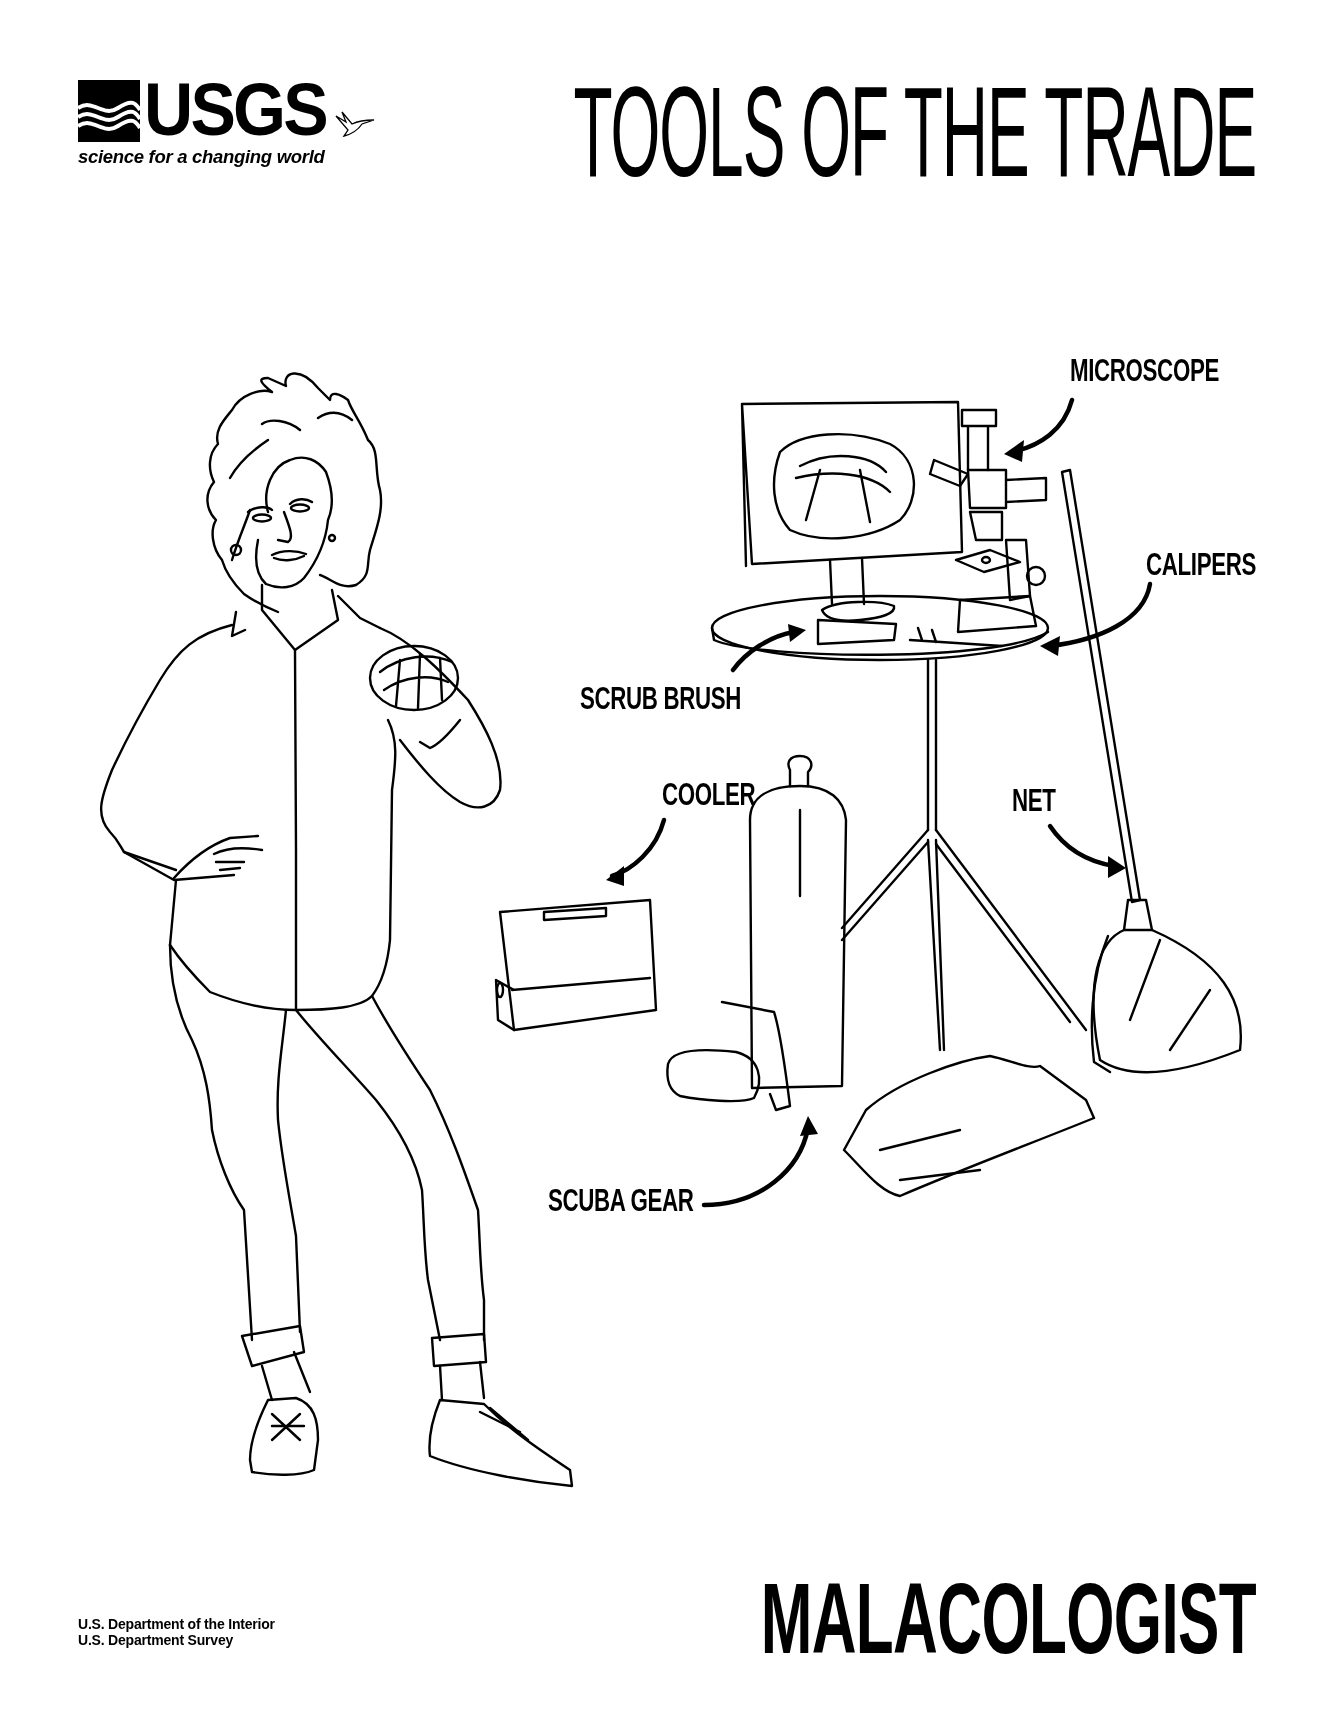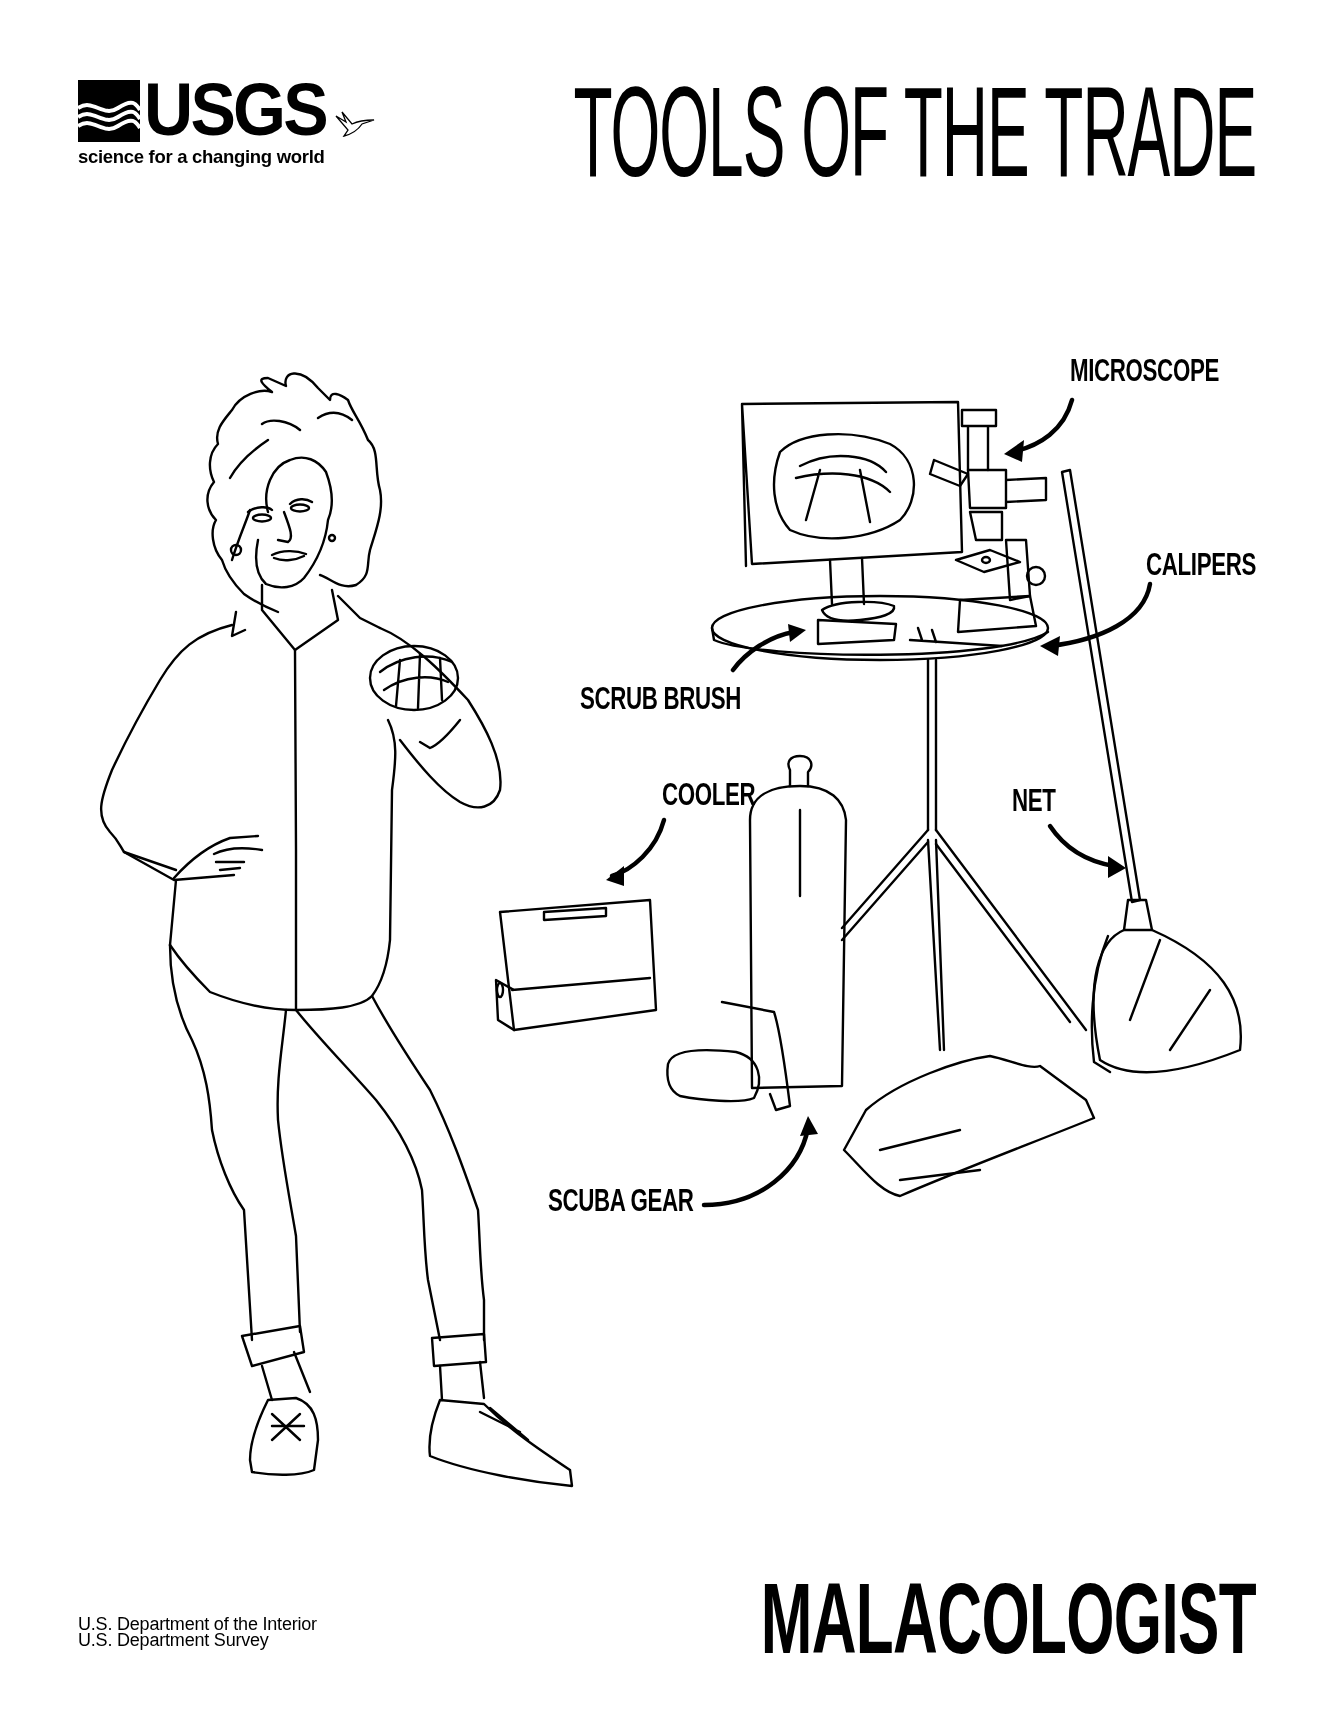--- a/index.html
+++ b/index.html
@@ -1,24 +1,24 @@
 <!DOCTYPE html>
 <html><head>
   <meta charset="utf-8">
   <style>
     html, body { margin: 0; padding: 0; background: #ffffff; }
     body { width: 1336px; height: 1729px; position: relative; overflow: hidden; font-family: "Liberation Sans", sans-serif; color: #000; }
     .logo { position: absolute; left: 78px; top: 78px; width: 300px; height: 96px; }
     .logo-mark { position: absolute; left: 0; top: 2px; width: 62px; height: 62px; background: #000; overflow: hidden; }
     .logo-word { position: absolute; left: 66px; top: -8px; font-family: "Liberation Sans", sans-serif; font-weight: 700; font-size: 74px; letter-spacing: -3px; line-height: 80px; transform: scaleX(0.92); transform-origin: left; }
-    .logo-tag { position: absolute; left: 0; top: 68px; font-weight: 700; font-size: 18.5px; letter-spacing: -0.3px; white-space: nowrap; }
+    .logo-tag { position: absolute; left: 0; top: 68px; font-weight: 700; font-style: italic; font-size: 18.5px; letter-spacing: -0.3px; white-space: nowrap; }
     .bird { position: absolute; left: 256px; top: 30px; width: 42px; height: 34px; }
     .title { position: absolute; right: 80px; top: 62px; font-family: "Liberation Sans Narrow", "Liberation Sans", sans-serif; font-weight: 400; font-size: 128px; line-height: 140px; letter-spacing: -2px; white-space: nowrap; transform: scaleX(0.5); transform-origin: right top; }
     .label { position: absolute; font-family: "Liberation Sans", sans-serif; font-weight: 700; font-size: 31px; line-height: 34px; white-space: nowrap; transform: scaleX(0.72); transform-origin: left top; letter-spacing: -0.5px; }
-    .footer { position: absolute; left: 78px; top: 1616px; font-weight: 400; font-size: 18px; line-height: 16px; letter-spacing: -0.2px; }
+    .footer { position: absolute; left: 78px; top: 1616px; font-weight: 700; font-size: 14px; line-height: 16px; letter-spacing: -0.2px; }
     .profession { position: absolute; right: 80px; top: 1568px; font-family: "Liberation Sans", sans-serif; font-weight: 700; font-size: 100px; line-height: 100px; letter-spacing: -1px; white-space: nowrap; transform: scaleX(0.62); transform-origin: right top; }
     svg.art { position: absolute; left: 0; top: 0; width: 1336px; height: 1729px; }
     .stroke { fill: none; stroke: #000; stroke-width: 2.4; stroke-linecap: round; stroke-linejoin: round; }
     .thick { fill: none; stroke: #000; stroke-width: 4.5; stroke-linecap: round; }
     .head { fill: #000; }
   </style>
 </head>
 <body>
 
 <div class="logo">

